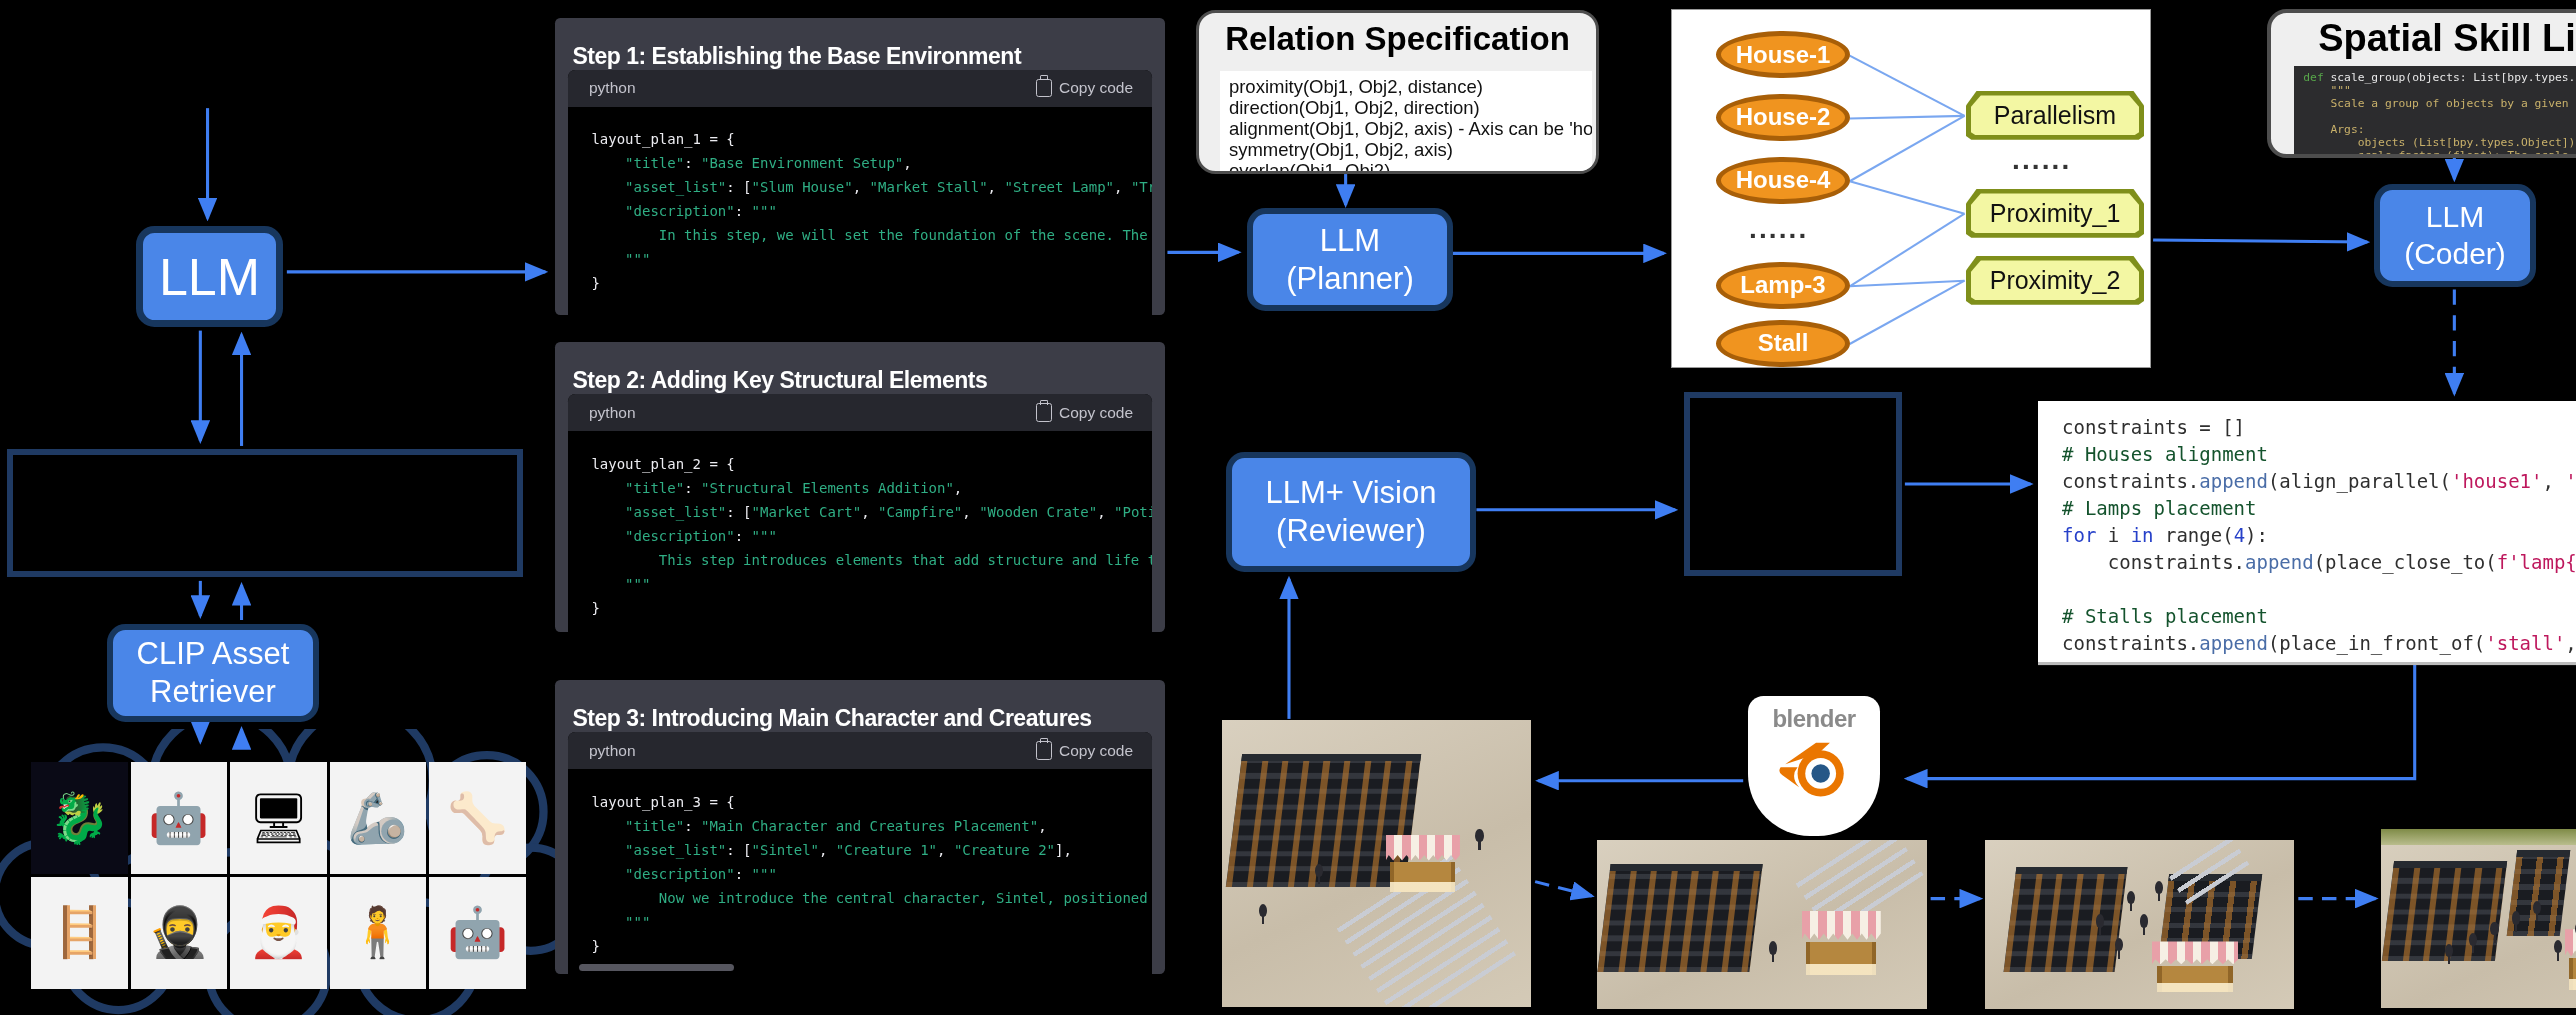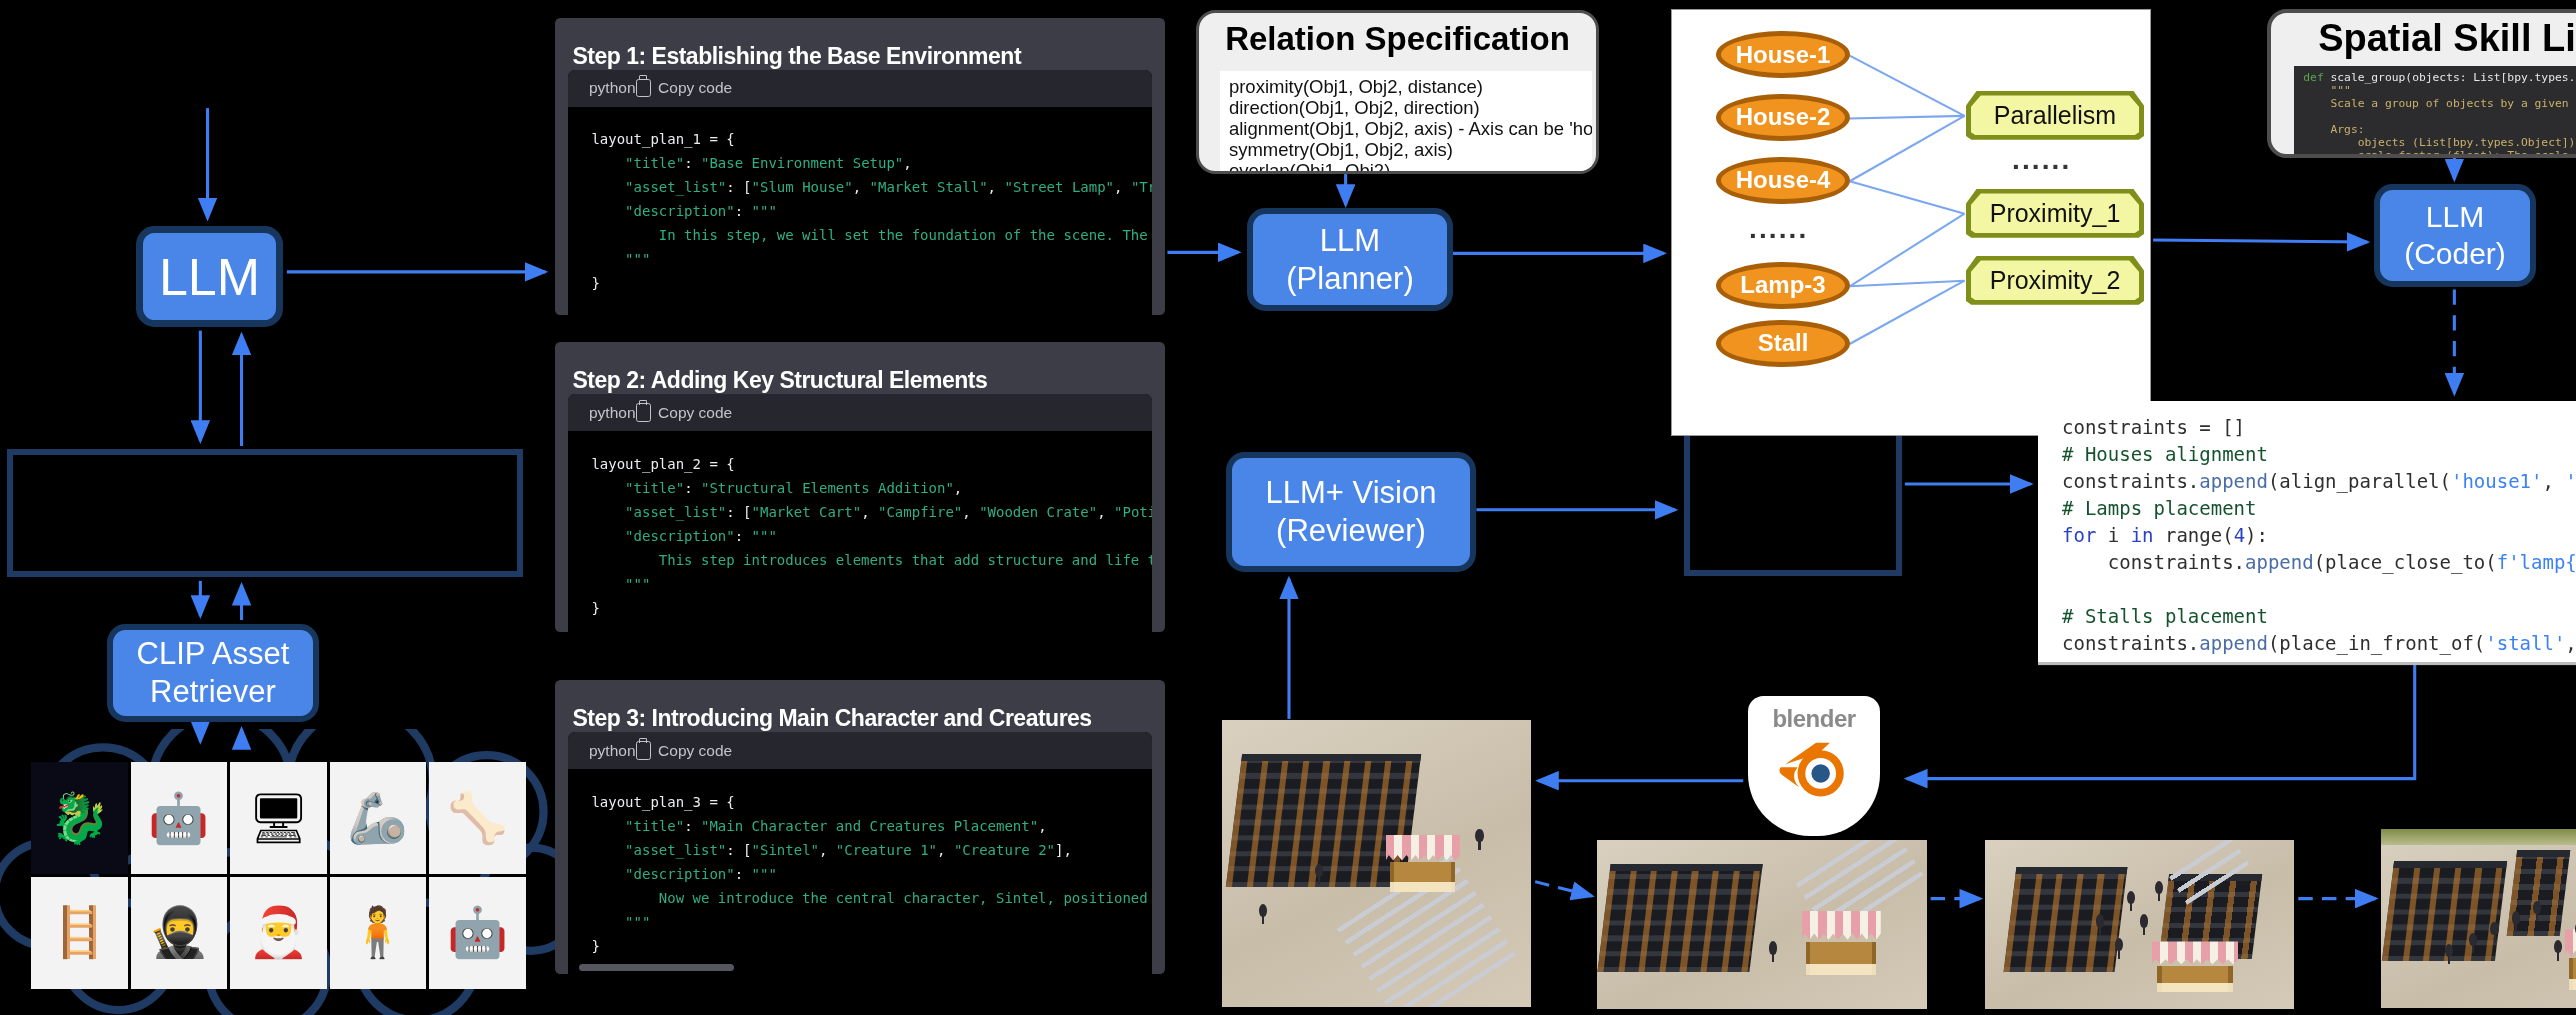--- a/index.html
+++ b/index.html
@@ -13,21 +13,21 @@
   .bluebox .l1,.bluebox .l2{line-height:1.22;}
   
   .darkbox{position:absolute;background:#000;border:6.2px solid #1f3a63;box-sizing:border-box;}
   
   .step{position:absolute;background:#3c3d47;border-radius:5.2px;overflow:hidden;}
   .step .titlebar{height:52px;display:flex;align-items:flex-end;padding-left:17.5px;}
   .step .title{color:#fff;font-weight:bold;font-size:23px;letter-spacing:-0.5px;}
   .step .codecard{position:absolute;left:13.4px;right:13.4px;top:52px;bottom:0;
                   background:#000;border-radius:7.2px 7.2px 0 0;overflow:hidden;}
   .step .codehead{height:37px;background:#26272e;display:flex;align-items:center;
-                  padding:0 18.5px 0 20.6px;}
+                  justify-content:space-between;padding:0 18.5px 0 20.6px;}
   .step .lang{color:#c3c3cc;font-size:15.5px;}
   .copybtn{display:flex;align-items:center;gap:7.2px;color:#c3c3cc;font-size:15.5px;cursor:pointer;}
   .clipicon{width:13.4px;height:16.5px;border:1.5px solid #c3c3cc;border-radius:2.6px;position:relative;display:inline-block;}
   .clipicon:before{content:"";position:absolute;left:2.1px;top:-4.6px;width:6.2px;height:4.1px;
                    border:1.5px solid #c3c3cc;border-bottom:none;border-radius:1.5px 1.5px 0 0;}
   .codebody{padding:20.6px 15.5px 0 23px;font-family:"DejaVu Sans Mono",monospace;font-size:14px;
             line-height:24px;white-space:pre;}
   .seg-pl{color:#ececf1;}
   .seg-st{color:#2fae84;}
   .hscroll{position:absolute;left:10.3px;bottom:3.1px;width:155px;height:7.2px;background:#56565f;border-radius:4.1px;}
@@ -52,21 +52,21 @@
   .hexi{position:absolute;left:4.6px;top:4.6px;right:4.6px;bottom:4.6px;background:#f3f7a3;
         clip-path:polygon(6% 0,94% 0,100% 30%,100% 92%,97% 100%,3% 100%,0 92%,0 30%);
         display:flex;align-items:center;justify-content:center;color:#111;font-size:25px;}
   .dots{position:absolute;color:#333;font-size:28px;font-weight:bold;letter-spacing:2.1px;}
   
   #constraints{position:absolute;background:#fff;box-shadow:0 3.1px 0 #bbb;
                font-family:"DejaVu Sans Mono",monospace;font-size:19px;line-height:27px;
                padding:13.4px 0 0 24px;white-space:pre;overflow:hidden;box-sizing:border-box;}
   .seg-cnpl{color:#2f2f2f;}
   .seg-cm{color:#14532d;}
-  .seg-cnst{color:#3b82f6;}
+  .seg-cnst{color:#be185d;}
   .seg-nm{color:#2741c9;}
   .seg-cnkw{color:#2741c9;}
   .seg-mt{color:#4a6da7;}
   
   .tile{display:flex;align-items:center;justify-content:center;background:#f3f3f3;font-size:49px;overflow:hidden;}
   .tile.dark{background:#0a0a16;}
   
   #blender{position:absolute;background:#fff;border-radius:15.5px 15.5px 62px 62px;
            display:flex;flex-direction:column;align-items:center;padding-top:9.3px;box-sizing:border-box;}
   #blender .blabel{color:#8a8a8a;font-weight:bold;font-size:24px;letter-spacing:-0.5px;}
@@ -230,21 +230,21 @@
     <span class="l2">(Planner)</span>
   </div>
 
   <div class="bluebox" style="left:1226px;top:452px;width:250px;height:120px;font-size:31px;border-width:6.2px;">
     <span class="l1">LLM+ Vision</span>
     <span class="l2">(Reviewer)</span>
   </div>
 
   <div class="darkbox" style="left:1684px;top:392px;width:218px;height:184px;"></div>
 
-  <div id="graphpanel" style="left:1671px;top:8.8px;width:480px;height:427px;">
+  <div id="graphpanel" style="left:1671px;top:8.8px;width:480px;height:359px;">
     <svg width="480" height="359" style="position:absolute;left:0;top:0;" viewBox="0 0 932 696">
       <g stroke="#7aa7f0" stroke-width="4">
         <line x1="345" y1="88" x2="568" y2="205"></line>
         <line x1="345" y1="210" x2="568" y2="205"></line>
         <line x1="345" y1="332" x2="568" y2="205"></line>
         <line x1="345" y1="332" x2="568" y2="395"></line>
         <line x1="345" y1="536" x2="568" y2="395"></line>
         <line x1="345" y1="536" x2="568" y2="525"></line>
         <line x1="345" y1="648" x2="568" y2="525"></line>
       </g>

